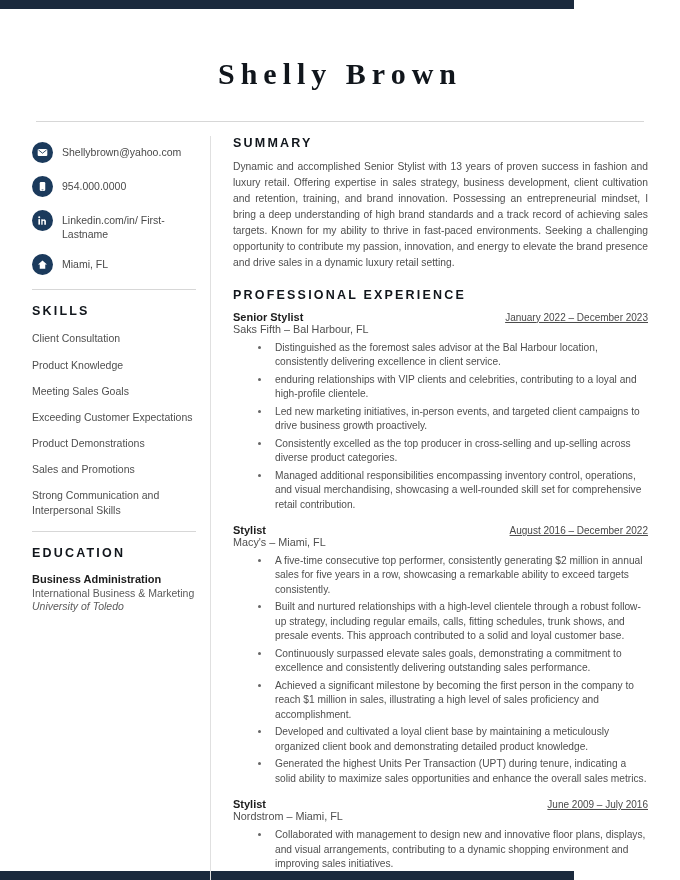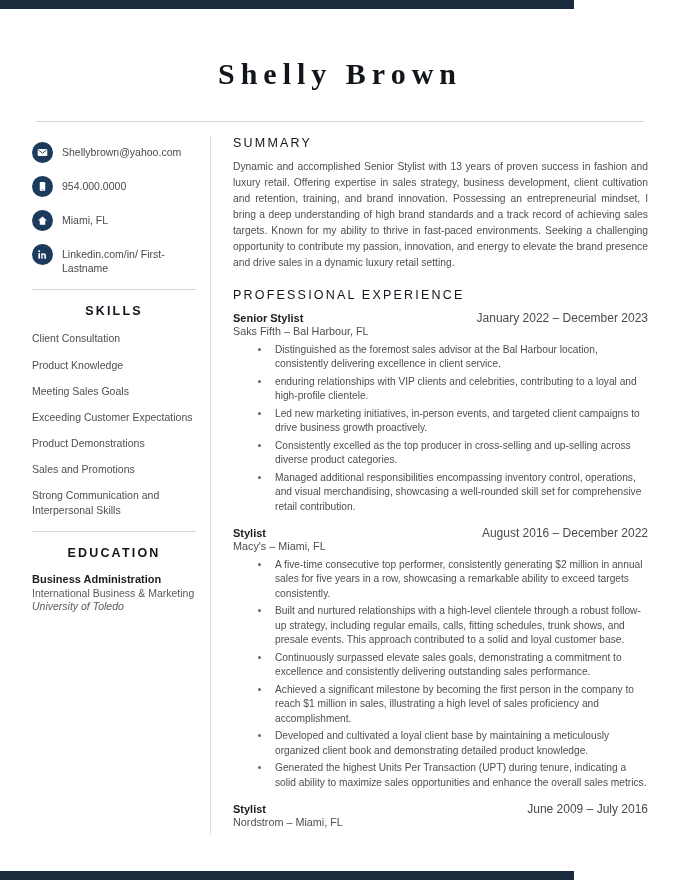--- a/index.html
+++ b/index.html
@@ -94,21 +94,20 @@
     border-top: 1px solid #d7d7d7;
     margin: 14px 0 14px 0;
   }
   .side-heading {
     font-size: 12.5px;
     font-weight: 700;
     letter-spacing: 2.2px;
     color: #11161c;
     margin-bottom: 13px;
     font-family: "Liberation Sans", sans-serif;
-    text-align: center;
   }
   .skill {
     font-size: 10.5px;
     color: #4f4f4f;
     line-height: 1.35;
     margin-bottom: 12px;
   }
   .edu-degree {
     font-size: 11px;
     font-weight: 700;
@@ -122,21 +121,21 @@
   }
   .edu-school {
     font-size: 10.5px;
     color: #5a5a5a;
     font-style: italic;
   }
 
   
   .sec-heading {
     font-size: 12.5px;
-    font-weight: 400;
+    font-weight: 700;
     letter-spacing: 2.2px;
     color: #11161c;
     margin-bottom: 9px;
   }
   .summary {
     font-size: 10.3px;
     line-height: 1.55;
     color: #4f4f4f;
     text-align: justify;
     margin-bottom: 17px;
@@ -146,22 +145,23 @@
     display: flex;
     justify-content: space-between;
     align-items: baseline;
   }
   .job-title {
     font-size: 11px;
     font-weight: 700;
     color: #1c1c1c;
   }
   .job-dates {
-    font-size: 12px;
+    font-size: 10px;
     color: #4a4a4a;
+    text-decoration: underline;
   }
   .job-company {
     font-size: 10.8px;
     color: #4f4f4f;
     margin-top: 0;
     margin-bottom: 4px;
   }
   ul.bullets {
     margin: 0 0 12px 0;
     padding-left: 38px;
@@ -206,42 +206,42 @@
           </div>
 
           <div class="contact-row">
             <span class="ico">
               <svg width="11" height="11" viewBox="0 0 16 16">
                   <rect x="4" y="1.5" width="8" height="13" rx="1.6" fill="#ffffff"></rect>
                   <rect x="6.5" y="12.2" width="3" height="1.1" rx="0.5" fill="#1b3a5c"></rect>
                 </svg>
             </span>
             <span class="contact-text">954.000.0000</span>
-          </div>
-
-          <div class="contact-row">
-            <span class="ico">
-              <svg width="11" height="11" viewBox="0 0 16 16">
-                  <path d="M8 2 L14.5 8 H12 V14 H4 V8 H1.5 Z" fill="#ffffff"></path>
-                </svg>
-            </span>
-            <span class="contact-text">Miami, FL</span>
           </div>
 
           <div class="contact-row">
             <span class="ico">
               <svg width="11" height="11" viewBox="0 0 16 16">
                   <rect x="2" y="6" width="2.4" height="8" fill="#ffffff"></rect>
                   <circle cx="3.2" cy="3.2" r="1.5" fill="#ffffff"></circle>
                   <path d="M6.2 6 h2.3 v1.2 a2.6 2.6 0 0 1 4.5 1.9 V14 h-2.4 V9.6 a1.2 1.2 0 0 0 -2.4 0 V14 H6.2 Z" fill="#ffffff"></path>
                 </svg>
             </span>
             <span class="contact-text">Linkedin.com/in/ First-Lastname</span>
           </div>
 
+          <div class="contact-row">
+            <span class="ico">
+              <svg width="11" height="11" viewBox="0 0 16 16">
+                  <path d="M8 2 L14.5 8 H12 V14 H4 V8 H1.5 Z" fill="#ffffff"></path>
+                </svg>
+            </span>
+            <span class="contact-text">Miami, FL</span>
+          </div>
+
         </div>
 
         <div class="side-rule"></div>
 
         <div class="side-heading">SKILLS</div>
         <div>
           <div class="skill">Client Consultation</div>
           <div class="skill">Product Knowledge</div>
           <div class="skill">Meeting Sales Goals</div>
           <div class="skill">Exceeding Customer Expectations</div>
@@ -299,17 +299,21 @@
           <li>Generated the highest Units Per Transaction (UPT) during tenure, indicating a solid ability to maximize sales opportunities and enhance the overall sales metrics.</li>
         </ul>
 
         <div class="job">
           <div class="job-head">
             <span class="job-title">Stylist</span>
             <span class="job-dates">June 2009 – July 2016</span>
           </div>
           <div class="job-company">Nordstrom – Miami, FL</div>
         </div>
+        <ul class="bullets">
+          <li>Collaborated with management to design new and innovative floor plans, displays, and visual arrangements, contributing to a dynamic shopping environment and improving sales initiatives.</li>
+
+        </ul>
 
       </div>
     </div>
   </div>
 </div>
 
 </body></html>

